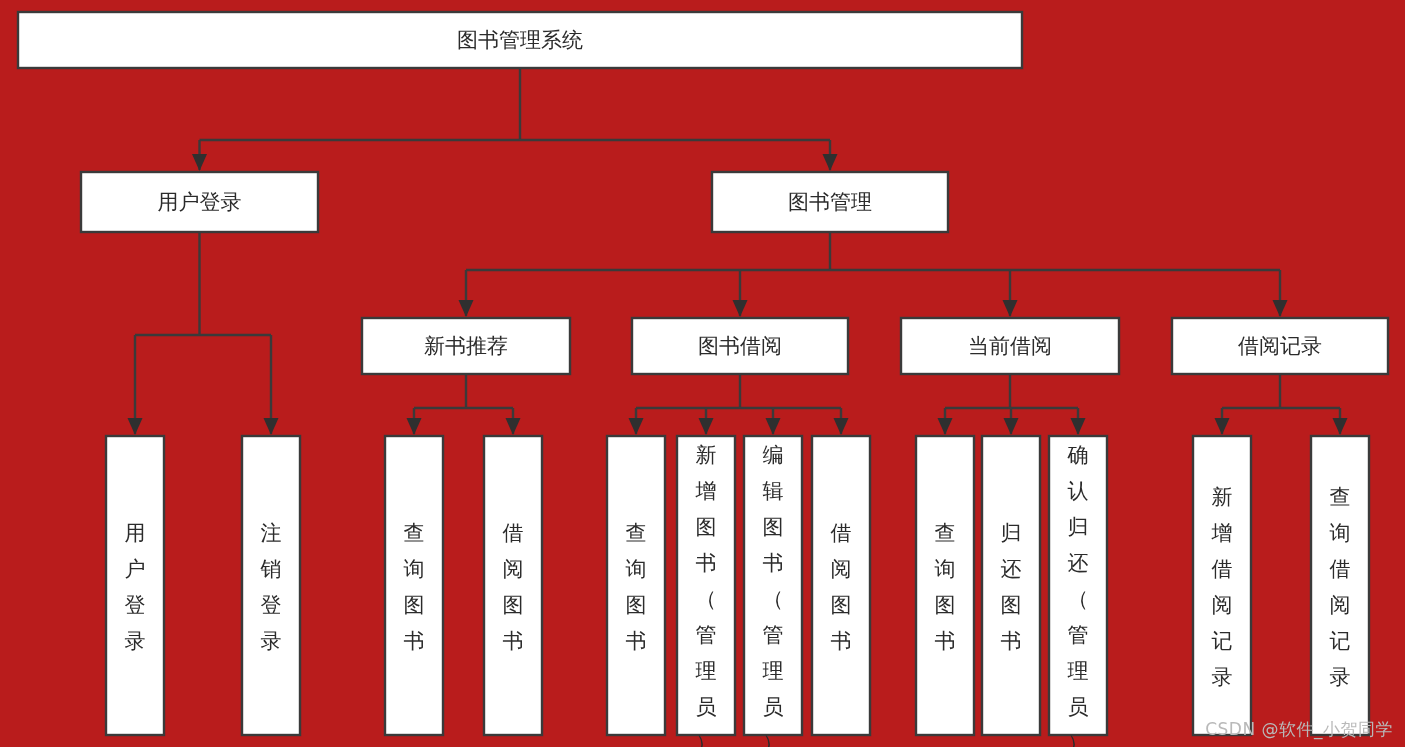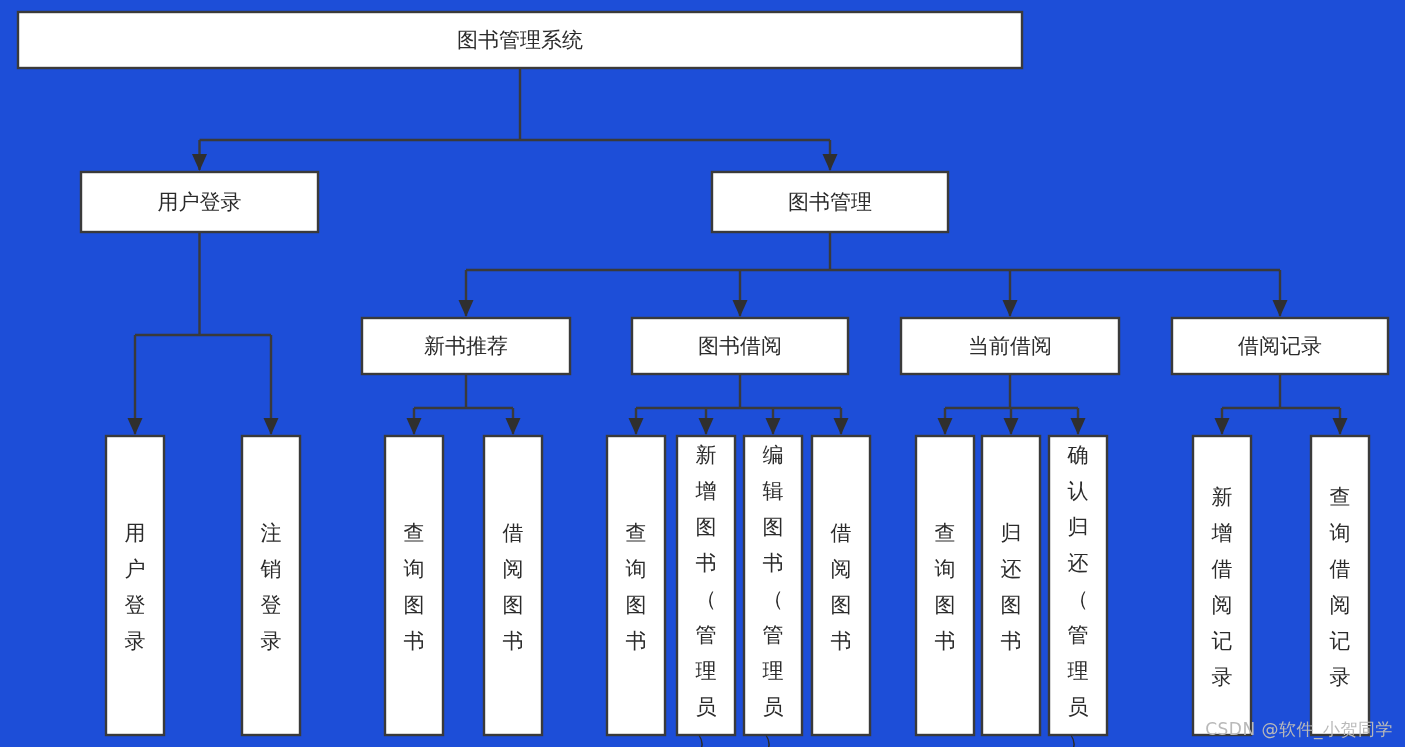--- a/index.html
+++ b/index.html
@@ -10,21 +10,21 @@
   body {
     width: 1405px;
     height: 747px;
     font-family: "DejaVu Sans", "Liberation Sans", sans-serif;
     overflow: hidden;
   }
   #diagram-root {
     position: relative;
     width: 1405px;
     height: 747px;
-    background: #1d4ed8;
+    background: #b91c1c;
   }
   svg.canvas {
     position: absolute;
     left: 0;
     top: 0;
     width: 1405px;
     height: 747px;
   }
   .node-box {
     fill: #ffffff;

